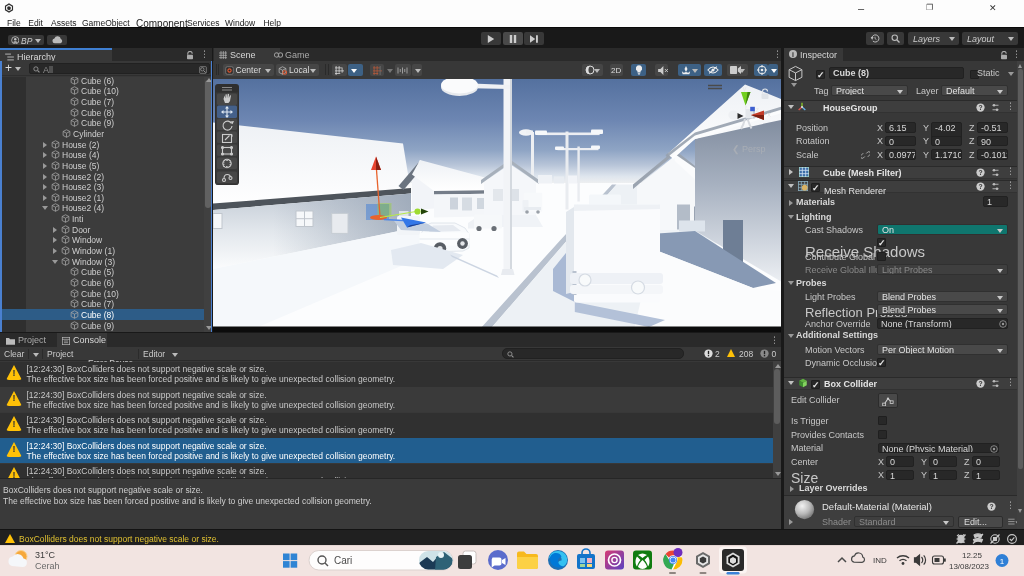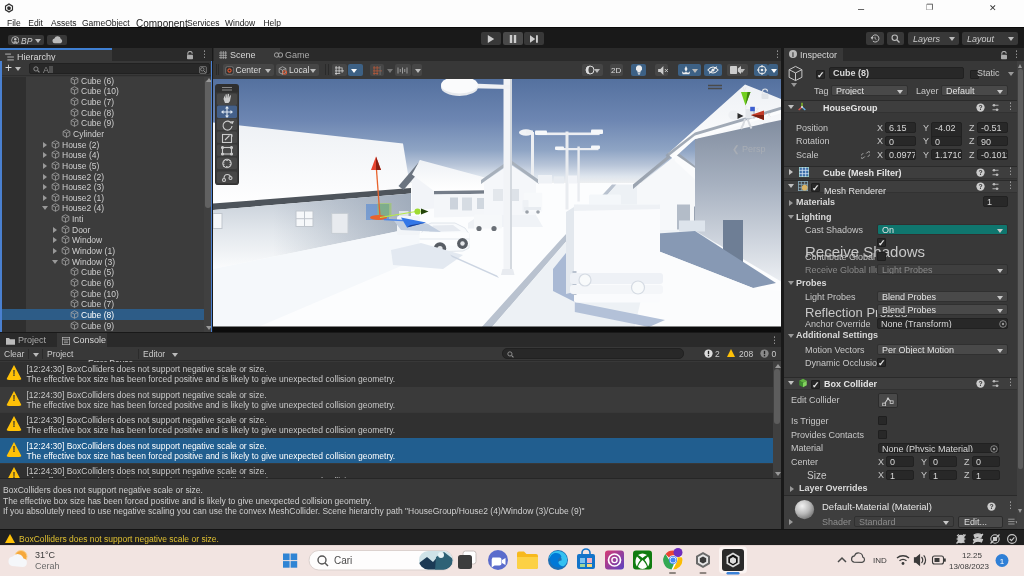--- a/index.html
+++ b/index.html
@@ -695,21 +695,20 @@
         <div style="position:absolute;left:26.5px;top:12.5px">The effective box size has been forced positive and is likely to give unexpected collision geometry.</div>
       </div>
 </div>
   <div class="abs" style="left:773px;top:28px;width:8px;height:117px;background:#404040"></div>
   <div class="abs" style="left:774px;top:36px;width:6px;height:55px;background:#5d5d5d;border-radius:3px"></div>
   <div class="abs fold" style="left:775px;top:31px;border-bottom:4px solid #999;border-left:3px solid transparent;border-right:3px solid transparent"></div>
   <div class="abs fold" style="left:775px;top:139px;border-top:4px solid #999;border-left:3px solid transparent;border-right:3px solid transparent"></div>
   <div class="abs" id="consoledetail" style="left:0;top:145px;width:781px;height:51px;background:#3a3a3a;border-top:1px solid #262626;color:#cfcfcf">
     <div class="abs" style="left:3px;top:6px">BoxColliders does not support negative scale or size.</div>
     <div class="abs" style="left:3px;top:16.5px">The effective box size has been forced positive and is likely to give unexpected collision geometry.</div>
-    <div class="abs" style="left:3px;top:27px">If you absolutely need to use negative scaling you can use the convex MeshCollider. Scene hierarchy path "HouseGroup/House2 (4)/Window (3)/Cube (9)"</div>
   </div>
 </div>
 
 <div class="abs" id="inspector">
   <div class="tabbar"></div>
   <div class="tab" style="left:0;width:59px">
     <span class="abs" style="left:5px;top:2.5px;width:8px;height:8px;border-radius:50%;background:#bbb;color:#2a2a2a;font-size:7px;font-weight:bold;text-align:center;line-height:9px">i</span>
     <span class="tablabel" style="left:16px">Inspector</span>
   </div>
   <svg class="abs" style="left:216px;top:3px" width="8" height="9" viewBox="0 0 10 12">
@@ -879,21 +878,21 @@
         <circle cx="6" cy="6" r="5" fill="none" stroke="#999" stroke-width="1.2"></circle>
         <circle cx="6" cy="6" r="1.8" fill="#999"></circle>
       </svg>
 <span class="ilabel" style="left:7px;top:395.5px;color:#c8c8c8;font-size:9px">Center</span>
 <span class="ilabel" style="left:94px;top:395.5px;color:#c8c8c8;font-size:9px">X</span>
 <div class="ifield" style="left:102px;top:395px;width:28px;height:10.5px">0</div>
 <span class="ilabel" style="left:137px;top:395.5px;color:#c8c8c8;font-size:9px">Y</span>
 <div class="ifield" style="left:145px;top:395px;width:28px;height:10.5px">0</div>
 <span class="ilabel" style="left:180px;top:395.5px;color:#c8c8c8;font-size:9px">Z</span>
 <div class="ifield" style="left:188px;top:395px;width:28px;height:10.5px">0</div>
-<span class="ilabel" style="left:23px;top:409px;color:#c8c8c8;font-size:10px">Size</span>
+<span class="ilabel" style="left:7px;top:409px;color:#c8c8c8;font-size:14px">Size</span>
 <span class="ilabel" style="left:94px;top:409px;color:#c8c8c8;font-size:9px">X</span>
 <div class="ifield" style="left:102px;top:408.5px;width:28px;height:10.5px">1</div>
 <span class="ilabel" style="left:137px;top:409px;color:#c8c8c8;font-size:9px">Y</span>
 <div class="ifield" style="left:145px;top:408.5px;width:28px;height:10.5px">1</div>
 <span class="ilabel" style="left:180px;top:409px;color:#c8c8c8;font-size:9px">Z</span>
 <div class="ifield" style="left:188px;top:408.5px;width:28px;height:10.5px">1</div>
 <span class="fold foldr" style="left:6px;top:424.5px;border-left-color:#999"></span>
 <span class="ilabel" style="left:15px;top:421.5px;font-weight:bold;color:#d8d8d8;font-size:9px">Layer Overrides</span>
 <div class="chead" style="top:434px;height:1px"></div>
 <div style="position:absolute;left:0;top:435px;width:233px;height:33px;background:#3e3e3e"></div>

